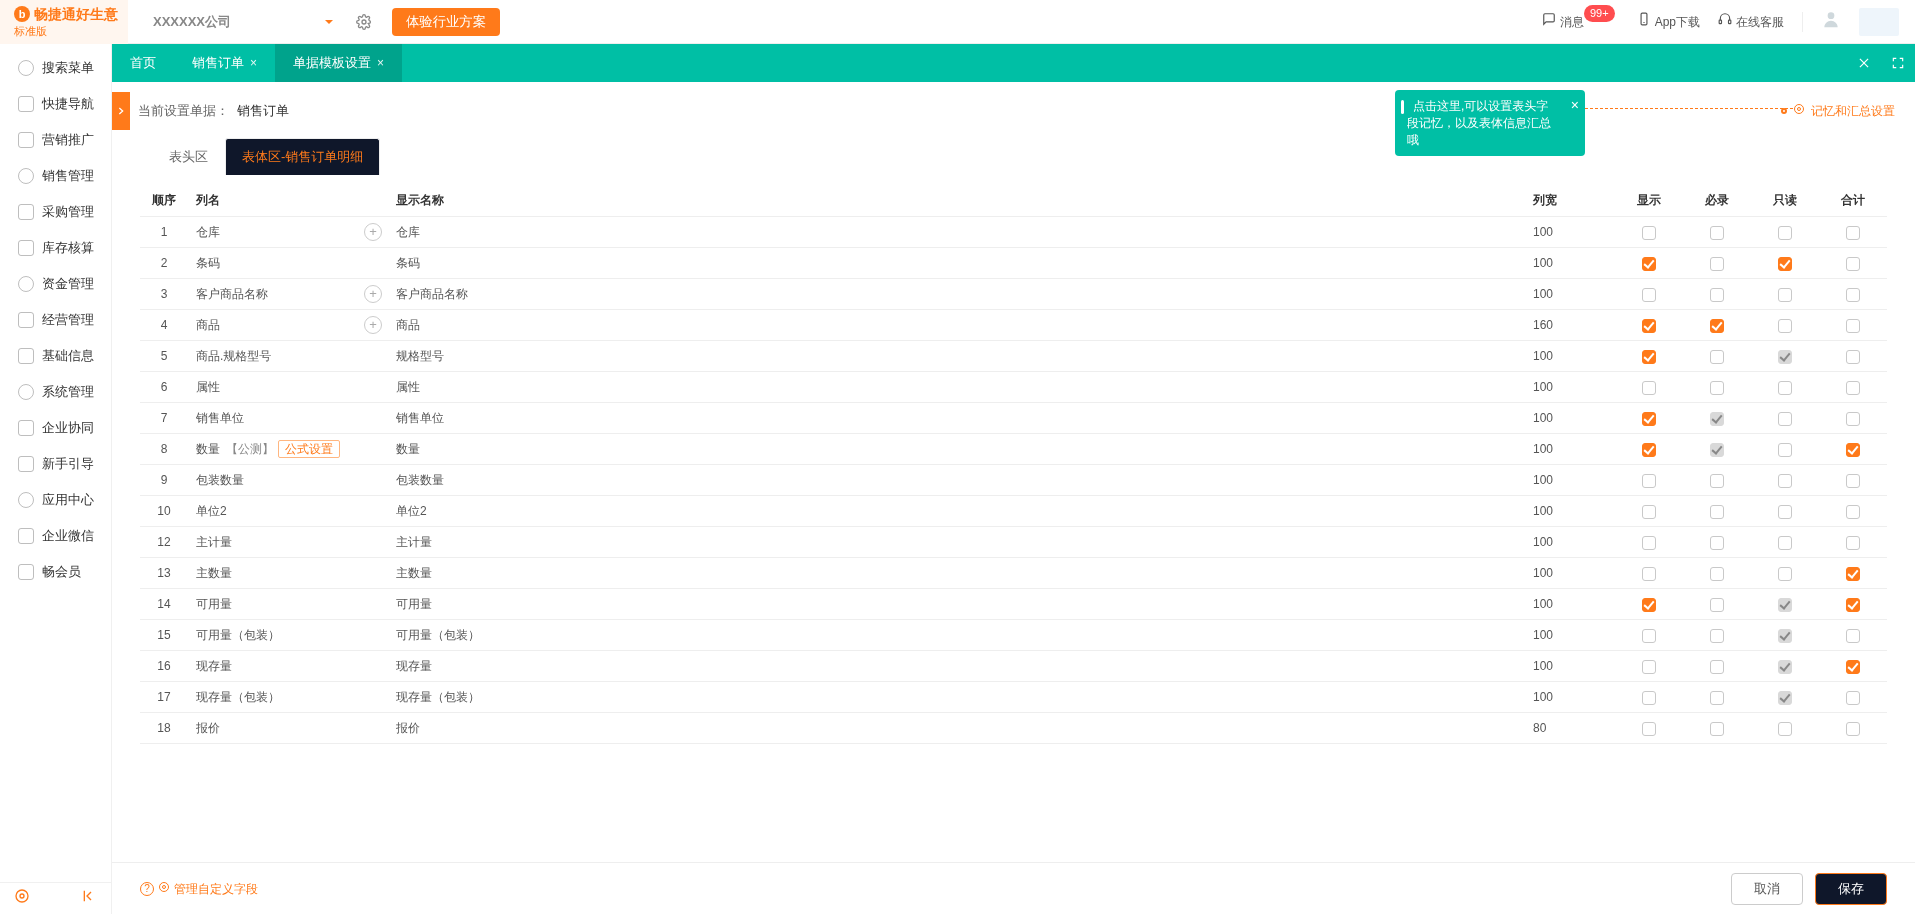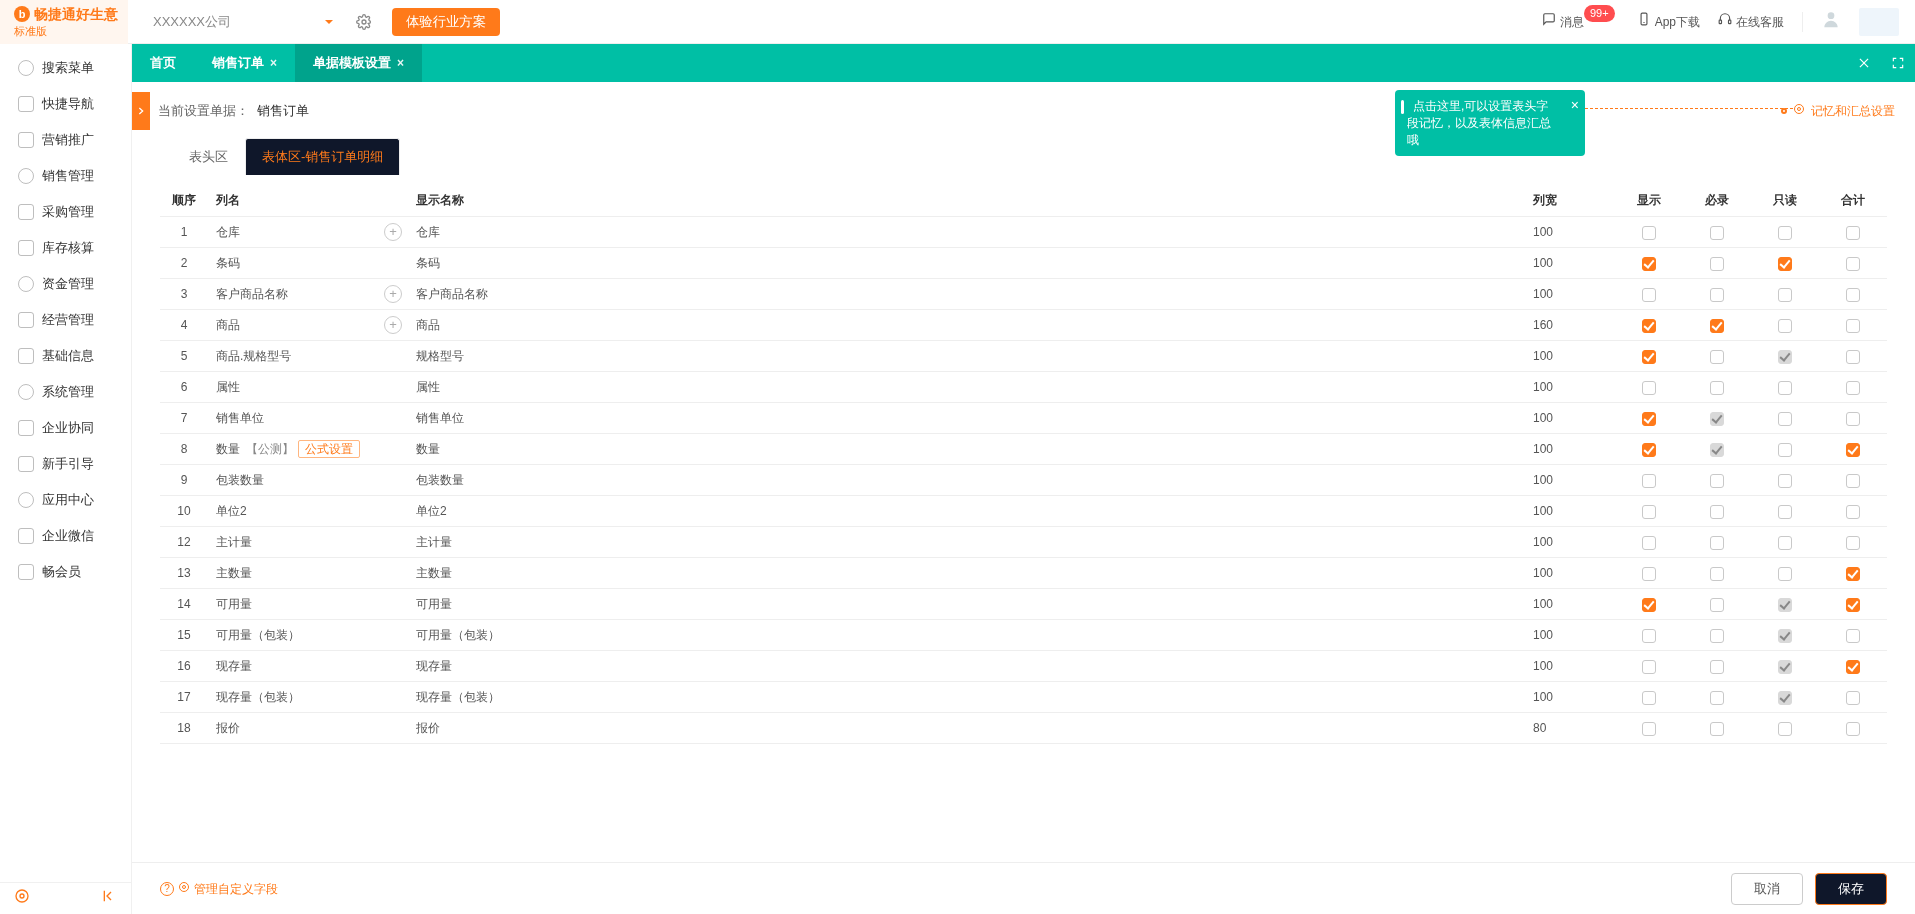--- a/index.html
+++ b/index.html
@@ -4,39 +4,39 @@
 <style>
   *{box-sizing:border-box;margin:0;padding:0;}
   html,body{height:100%;}
   body{font:13px/1.5 "Microsoft YaHei","PingFang SC",Arial,sans-serif;color:#333;background:#fff;overflow:hidden;}
   
   .topbar{display:flex;align-items:center;height:44px;border-bottom:1px solid #eee;}
   .brand{display:flex;flex-direction:column;justify-content:center;width:128px;padding-left:14px;background:#fff6ef;height:44px;}
   .brand-name{color:#ff7a1a;font-size:14px;font-weight:600;display:flex;align-items:center;gap:4px;}
   .brand-logo{width:16px;height:16px;border-radius:50%;background:#ff7a1a;color:#fff;display:inline-flex;align-items:center;justify-content:center;font-weight:700;font-size:11px;}
   .brand-sub{color:#ff7a1a;font-size:11px;margin-top:-2px;}
-  .company-dd{margin-left:14px;height:28px;min-width:200px;border:1px solid transparent;border-radius:4px;padding:0 22px 0 10px;color:#888;display:flex;align-items:center;position:relative;cursor:pointer;}
+  .company-dd{margin-left:14px;height:28px;min-width:200px;border:1px solid transparent;border-radius:4px;padding:0 22px 0 10px;color:#888;display:flex;align-items:center;position:relative;cursor:pointer;font-weight:bold;}
   .company-dd::after{content:"";position:absolute;right:8px;top:11px;border:4px solid transparent;border-top-color:#ff7a1a;}
   .gear-btn{margin-left:8px;width:28px;height:28px;display:flex;align-items:center;justify-content:center;color:#888;cursor:pointer;}
   .trial-btn{margin-left:14px;height:28px;padding:0 14px;border:none;border-radius:4px;background:#ff7a1a;color:#fff;cursor:pointer;}
   .utility{margin-left:auto;display:flex;align-items:center;gap:18px;padding-right:16px;color:#555;}
   .util-item{display:flex;align-items:center;gap:4px;cursor:pointer;font-size:12px;}
   .badge{background:#ff4d4f;color:#fff;border-radius:10px;padding:0 6px;font-size:11px;position:relative;top:-8px;left:-4px;}
   .avatar-ph{width:40px;height:28px;background:#eef5fb;border-radius:2px;}
   
   .shell{display:flex;height:calc(100vh - 44px);}
-  .sidenav{width:132px;border-right:1px solid #f0f0f0;display:flex;flex-direction:column;position:relative;}
+  .sidenav{width:112px;border-right:1px solid #f0f0f0;display:flex;flex-direction:column;position:relative;}
   .snav-list{flex:1;padding-top:6px;}
   .snav-item{display:flex;align-items:center;gap:8px;height:36px;padding-left:18px;color:#333;cursor:pointer;font-size:13px;}
   .snav-icon{width:16px;height:16px;border:1px solid #888;border-radius:3px;opacity:.55;}
   .snav-icon.round{border-radius:50%;}
   .collapse-bar{height:32px;border-top:1px solid #f0f0f0;display:flex;align-items:center;justify-content:space-between;padding:0 14px;color:#ff7a1a;}
   
   .main{flex:1;display:flex;flex-direction:column;min-width:0;}
-  .tabs{height:38px;background:#00bfa5;display:flex;align-items:stretch;color:#fff;position:relative;font-weight:bold;}
+  .tabs{height:38px;background:#00bfa5;display:flex;align-items:stretch;color:#fff;position:relative;}
   .tab{display:flex;align-items:center;padding:0 18px;cursor:pointer;font-size:13px;gap:6px;}
   .tab.active{background:#00a38c;}
   .tab .x{font-size:12px;opacity:.9;}
   .tabs-right{margin-left:auto;display:flex;align-items:center;}
   .tabs-right .ticon{width:34px;height:38px;display:flex;align-items:center;justify-content:center;cursor:pointer;}
   .ticon svg{stroke:#fff;}
   
   .context{position:relative;background:#fff;}
   .ctx-row{display:flex;align-items:center;padding:10px 20px 0 0;gap:8px;}
   .ctx-handle{width:18px;height:38px;background:#ff7a1a;display:flex;align-items:center;justify-content:center;color:#fff;cursor:pointer;}

